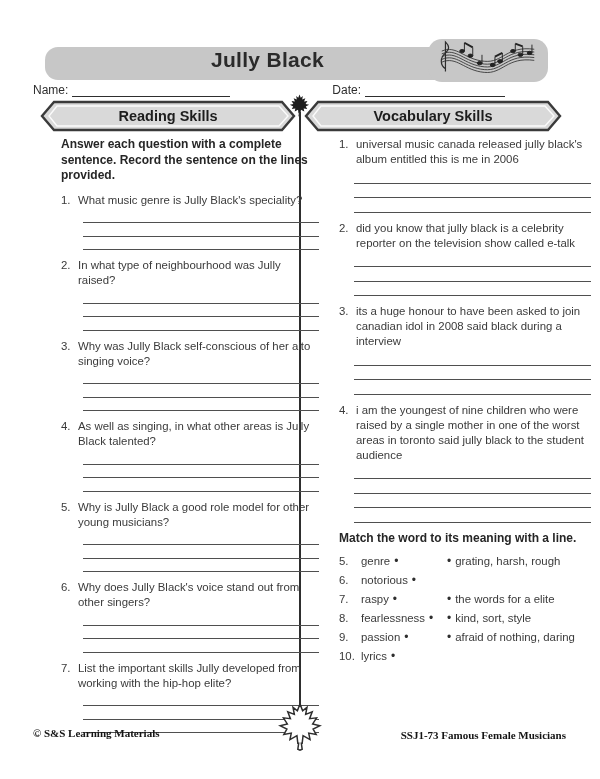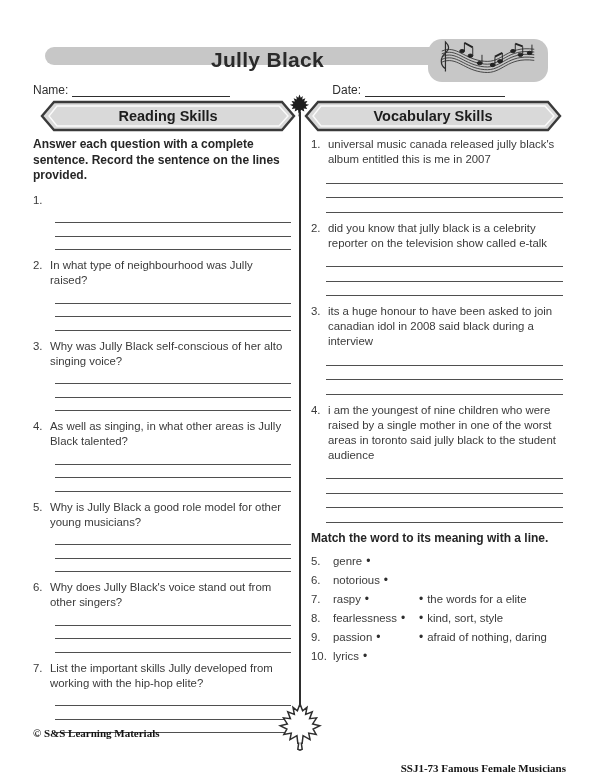--- a/index.html
+++ b/index.html
@@ -1,21 +1,21 @@
 <!DOCTYPE html>
 <html><head>
 <meta charset="utf-8">
 <style>
   html,body{margin:0;padding:0;}
   body{
     width:600px;height:779px;position:relative;background:#ffffff;
     font-family:"Liberation Sans", sans-serif;color:#3a3a3a;overflow:hidden;
   }
   
-  .title-bar{position:absolute;left:45px;top:47px;width:500px;height:18px;
+  .title-bar{position:absolute;left:45px;top:47px;width:500px;height:33px;
     background:#c7c7c7;border-radius:13px;}
   .title-text{position:absolute;left:0;right:55px;top:0;height:26px;line-height:26px;
     text-align:center;font-size:21px;font-weight:bold;color:#2a2a2a;letter-spacing:.3px;}
   .music-box{position:absolute;left:383px;top:-8px;width:120px;height:43px;
     background:#c7c7c7;border-radius:14px;display:flex;align-items:center;justify-content:center;}
   
   .name-row{position:absolute;left:33px;top:83px;width:534px;font-size:12px;color:#2e2e2e;}
   .fill-line{display:inline-block;border-bottom:1.2px solid #2e2e2e;height:11px;vertical-align:bottom;}
   .nline{width:158px;margin-left:4px;}
   .dlabel{margin-left:102px;}
@@ -23,21 +23,21 @@
   
   .banner{position:absolute;top:100px;}
   .banner.left{left:40px;}
   .banner.right{left:304px;}
   .banner svg{display:block;}
   
   .divider{position:absolute;left:299px;top:112px;width:1.6px;height:593px;background:#2e2e2e;}
   .top-leaf{position:absolute;left:289px;top:94px;}
   .bottom-leaf{position:absolute;left:278px;top:703px;}
   
-  .col{position:absolute;top:137px;}
+  .col{position:absolute;top:137px;margin-left:28px;}
   .col-left{left:33px;width:258px;}
   .col-right{left:311px;width:252px;}
   .instr{font-weight:bold;font-size:12px;line-height:15.5px;color:#262626;margin-bottom:9px;}
   .q{margin-bottom:8px;}
   .q-row{display:flex;}
   .q-num{flex:none;width:17px;font-size:11.4px;line-height:15px;}
   .q-text{font-size:11.4px;line-height:15px;}
   .lines{margin-top:2px;}
   .col-left .lines{margin-left:22px;}
   .col-right .lines{margin-left:15px;}
@@ -48,21 +48,21 @@
   .m-row{display:flex;font-size:11.4px;line-height:19px;}
   .m-num{flex:none;width:22px;}
   .m-word{flex:none;width:86px;}
   .bullet{font-size:12px;color:#2e2e2e;}
   .m-word .bullet{margin-left:4px;}
   .m-meaning .bullet{margin-right:4px;}
   
   .footer-left{position:absolute;left:33px;top:727px;
     font-family:"Liberation Serif", serif;font-weight:bold;font-size:11px;color:#141414;}
   .footer-right{position:absolute;right:34px;top:729px;
-    font-family:"Liberation Serif", serif;font-weight:bold;font-size:11px;color:#141414;margin-top:33px;}
+    font-family:"Liberation Serif", serif;font-weight:bold;font-size:11px;color:#141414;}
 </style>
 </head>
 <body>
 
 <div>
 
   <div class="title-bar">
     <div class="title-text">Jully Black</div>
     <div class="music-box">
       <span>
@@ -126,20 +126,21 @@
     </svg>
   </div>
   <div class="divider"></div>
 
   <div class="col col-left">
     <div class="instr">Answer each question with a complete sentence. Record the sentence on the lines provided.</div>
 
     <div class="q">
       <div class="q-row">
           <span class="q-num">1.</span>
+          <span class="q-text">What music genre is Jully Black's speciality?</span>
         </div>
       <div class="lines">
           <div class="ans-line"></div>
           <div class="ans-line"></div>
           <div class="ans-line"></div>
         </div>
     </div>
     <div class="q">
       <div class="q-row">
           <span class="q-num">2.</span>
@@ -206,21 +207,21 @@
           <div class="ans-line"></div>
         </div>
     </div>
   </div>
 
   <div class="col col-right">
 
     <div class="q">
       <div class="q-row">
           <span class="q-num">1.</span>
-          <span class="q-text">universal music canada released jully black's album entitled this is me in 2007</span>
+          <span class="q-text">universal music canada released jully black's album entitled this is me in 2006</span>
         </div>
       <div class="lines">
           <div class="ans-line"></div>
           <div class="ans-line"></div>
           <div class="ans-line"></div>
         </div>
     </div>
     <div class="q">
       <div class="q-row">
           <span class="q-num">2.</span>
@@ -254,20 +255,21 @@
           <div class="ans-line"></div>
           <div class="ans-line"></div>
         </div>
     </div>
 
     <div class="match-head">Match the word to its meaning with a line.</div>
 
     <div class="m-row">
       <span class="m-num">5.</span>
       <span class="m-word"><span>genre</span><span class="bullet">•</span></span>
+      <span class="m-meaning"><span class="bullet">•</span><span>grating, harsh, rough</span></span>
     </div>
     <div class="m-row">
       <span class="m-num">6.</span>
       <span class="m-word"><span>notorious</span><span class="bullet">•</span></span>
     </div>
     <div class="m-row">
       <span class="m-num">7.</span>
       <span class="m-word"><span>raspy</span><span class="bullet">•</span></span>
       <span class="m-meaning"><span class="bullet">•</span><span>the words for a elite</span></span>
     </div>

